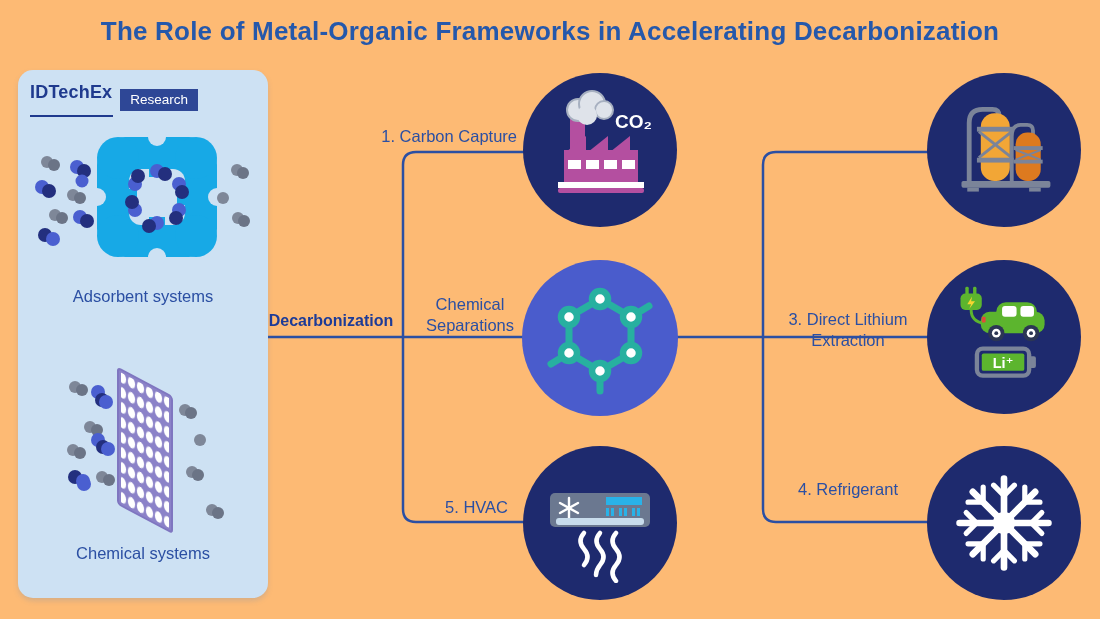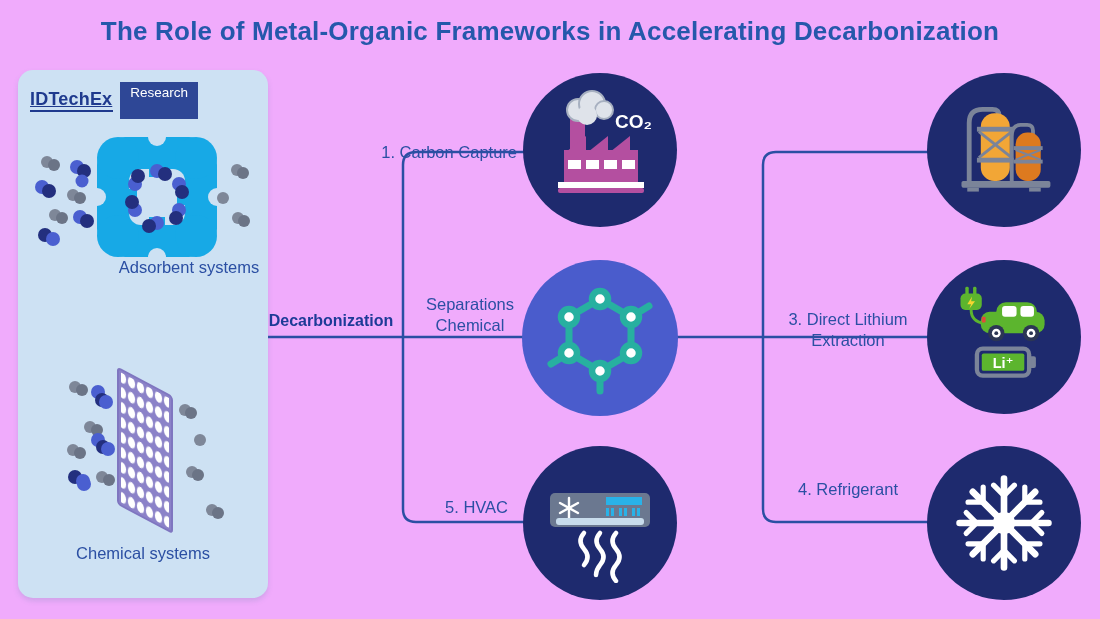--- a/index.html
+++ b/index.html
@@ -1,46 +1,46 @@
 <!DOCTYPE html>
 <html style="--title_blue: #2558ab; --label_blue: #2b4fa3; --line_blue: #2b4fa3; --hub_navy: #1d3b97; --navy: #1e2a6e; --indigo: #4a5ccc; --teal: #27b0a0; --panel_blue: #cde1f3; --logo_navy: #1f3a8e; --badge_navy: #2e4796; --cyan: #17a9e6; --magenta: #b44fa0; --smoke: #dfe3ea; --smoke_line: #a7b0c0; --orange_light: #f2a636; --orange_dark: #dd7a1f; --steel: #7b8499; --green: #5cb52e; --bolt_yellow: #f6d531; --wheel_navy: #2c3654; --port_red: #e04b3a; --hvac_gray: #6b7890; --hvac_cyan: #29b2e8; --hvac_strip: #c8dcec; --mol_blue: #4a5fd0; --mol_navy: #232f7e; --mol_gray: #7e8798; --mol_gray_dark: #6b7486; --membrane: #8b82c8; --membrane_line: #7f76c0;"><head>
 <meta charset="utf-8">
 <style>
   html,body { margin:0; padding:0; background:#ffffff; }
   .canvas {
-    position:relative; width:1100px; height:619px; background:#f0abfc;
+    position:relative; width:1100px; height:619px; background:#fdba74;
     font-family:"Liberation Sans","DejaVu Sans",sans-serif; overflow:hidden;
   }
   .title {
     position:absolute; top:16px; left:0; width:100%; text-align:center;
     font-size:26px; font-weight:bold; color:var(--title_blue); letter-spacing:.2px;
   }
   
   .panel {
     position:absolute; left:18px; top:70px; width:250px; height:528px;
     background:var(--panel_blue); border-radius:15px;
     box-shadow:0 3px 5px rgba(110,140,180,.25);
   }
   .logo-row { position:absolute; left:12px; top:12px; display:flex; align-items:center; }
   .logo-name {
     font-size:18px; font-weight:bold; color:var(--logo_navy);
-    border-bottom:2.5px solid var(--logo_navy); padding:0 1px 0 0; letter-spacing:.2px;text-decoration:underline;
+    border-bottom:2.5px solid var(--logo_navy); padding:0 1px 12px 0; letter-spacing:.2px;
   }
   .logo-badge {
     margin-left:7px; background:var(--badge_navy); color:#fff;
-    font-size:13.5px; padding:3px 10px 18px; line-height:16px;
+    font-size:13.5px; padding:3px 10px 3px; line-height:16px;
   }
   .panel-svg { position:absolute; left:0; }
   .adsorbent-svg { top:55px; }
   .membrane-svg { top:288px; }
   .panel-label {
     position:absolute; width:100%; text-align:center;
     font-size:16.5px; color:var(--label_blue);
   }
-  .adsorbent-label { top:188px;padding-left:46px; }
+  .adsorbent-label { top:217px; }
   .membrane-label  { top:474px; }
   
   .connectors { position:absolute; left:0; top:0; }
   .connectors path { stroke:var(--line_blue); stroke-width:2.5; fill:none; stroke-linecap:round; }
   
   .node {
     position:absolute; width:154px; height:154px; border-radius:50%;
     display:flex; align-items:center; justify-content:center;
   }
   .node.navy   { background:var(--navy); }
@@ -50,21 +50,21 @@
   #node-hvac      { left:523px; top:446px; }
   #node-feedstock { left:927px; top:73px; }
   #node-lithium   { left:927px; top:260px; }
   #node-snowflake { left:927px; top:446px; }
   
   .node-label {
     position:absolute; font-size:16.5px; color:var(--label_blue); line-height:21px;
   }
   .node-label .lbl-line { display:block; }
   .t-center { text-align:center; } .t-right { text-align:right; }
-  #label-carbon     { left:365px; top:142px; width:152px; }
+  #label-carbon     { left:365px; top:126px; width:152px; }
   #label-separations{ left:405px; top:294px; width:130px; }
   #label-hvac       { left:408px; top:497px; width:100px; }
   #label-feedstock  { left:756px; top:108px; width:174px; }
   #label-lithium    { left:768px; top:309px; width:160px; }
   #label-refrigerant{ left:768px; top:479px; width:160px; }
   .hub-label {
     position:absolute; left:266px; top:312px; width:130px; text-align:center;
     font-size:16px; font-weight:bold; color:var(--hub_navy);
   }
   
@@ -402,22 +402,22 @@
         <path d="M77 77 L93 77 M77 77 L77 93"></path>
       </g>
       <circle cx="55" cy="55" r="8.5" class="f-navy s-white" stroke-width="6.5"></circle>
     </svg>
   </div>
 
   <div class="node-label t-right" id="label-carbon">
     <span class="lbl-line">1. Carbon Capture</span>
   </div>
   <div class="node-label t-center" id="label-separations">
+    <span class="lbl-line">Chemical</span>
     <span class="lbl-line">Separations</span>
-    <span class="lbl-line">Chemical</span>
   </div>
   <div class="node-label t-right" id="label-hvac">
     <span class="lbl-line">5. HVAC</span>
   </div>
   <div class="node-label t-center" id="label-lithium">
     <span class="lbl-line">3. Direct Lithium</span>
     <span class="lbl-line">Extraction</span>
   </div>
   <div class="node-label t-center" id="label-refrigerant">
     <span class="lbl-line">4. Refrigerant</span>

